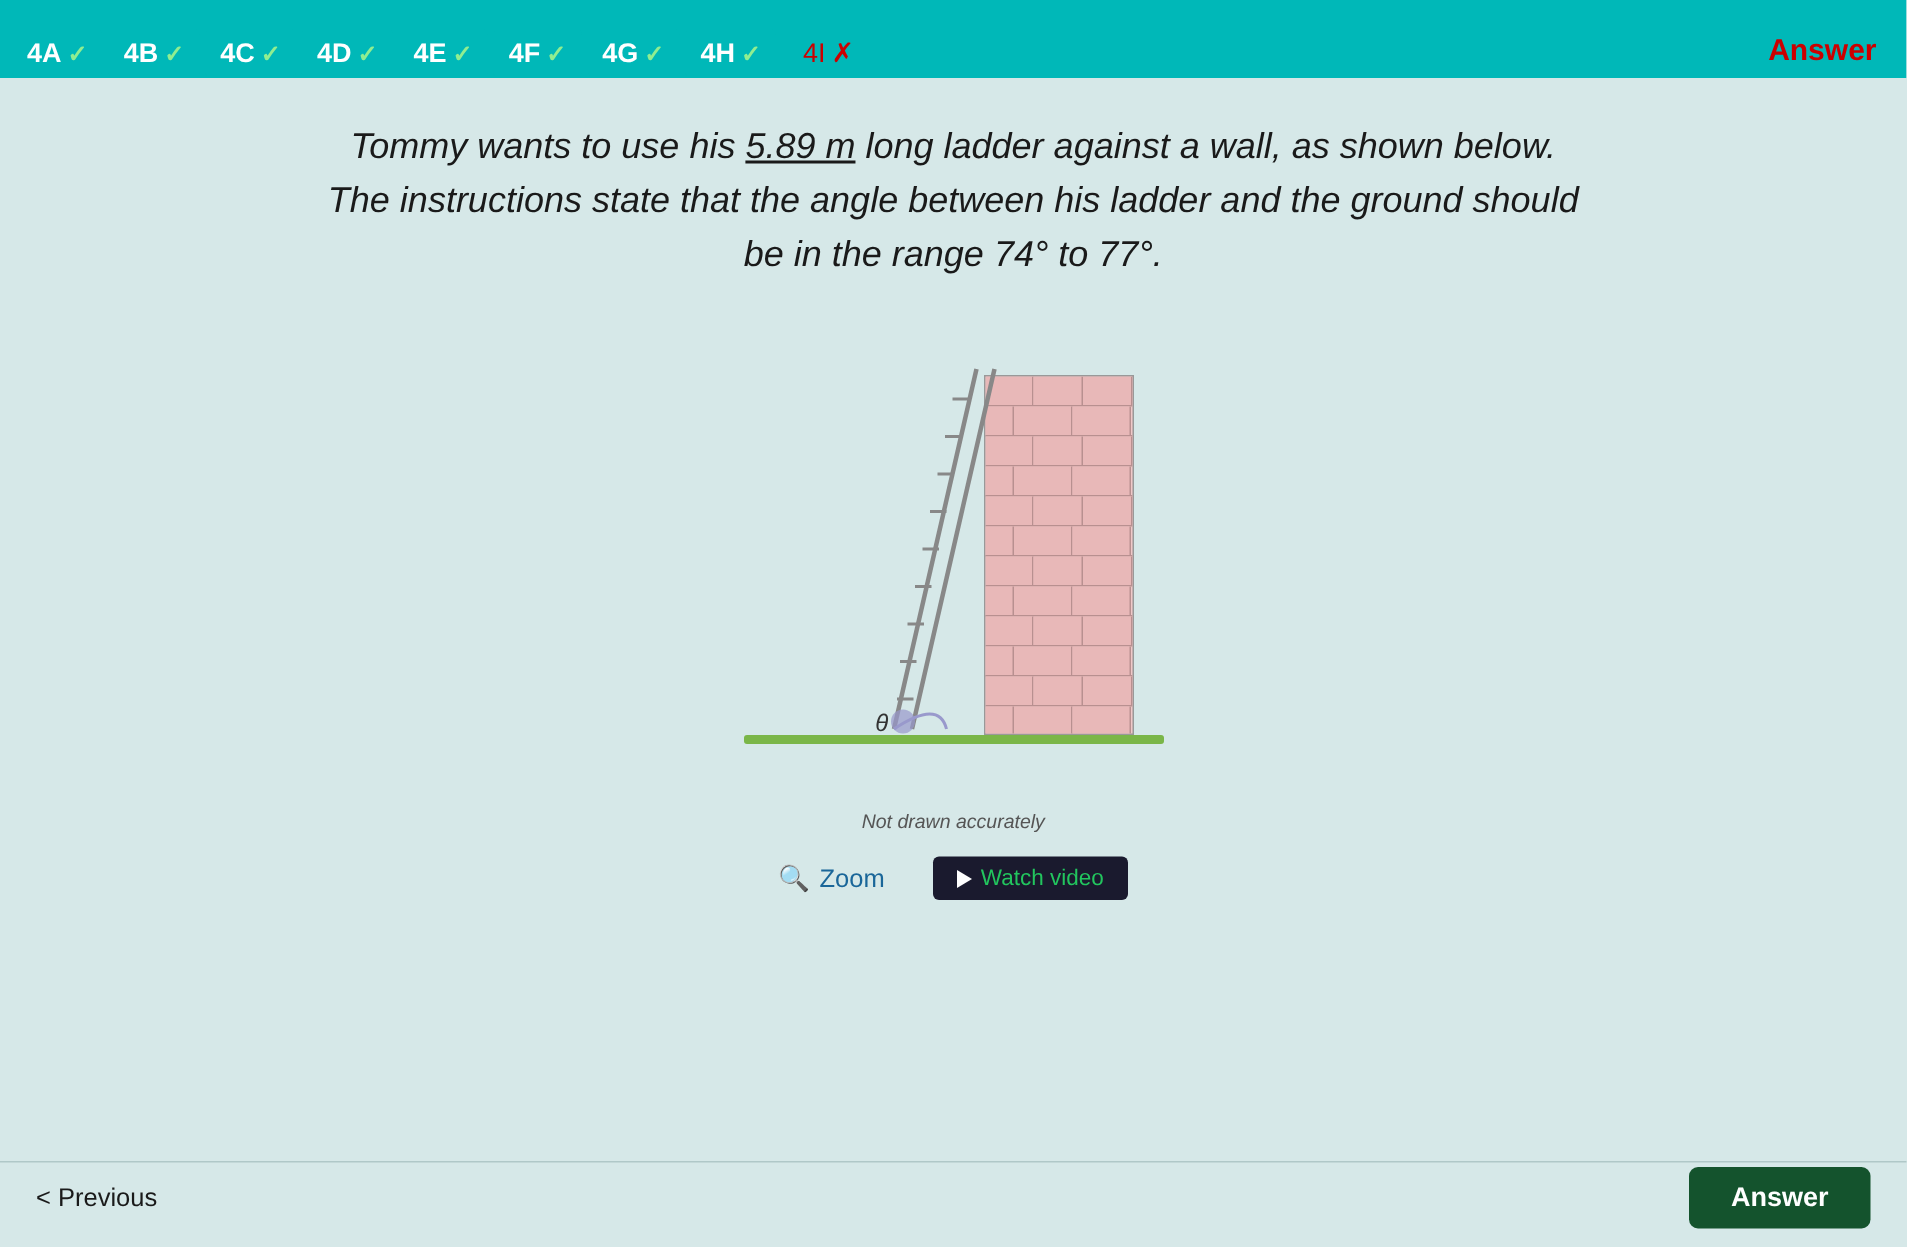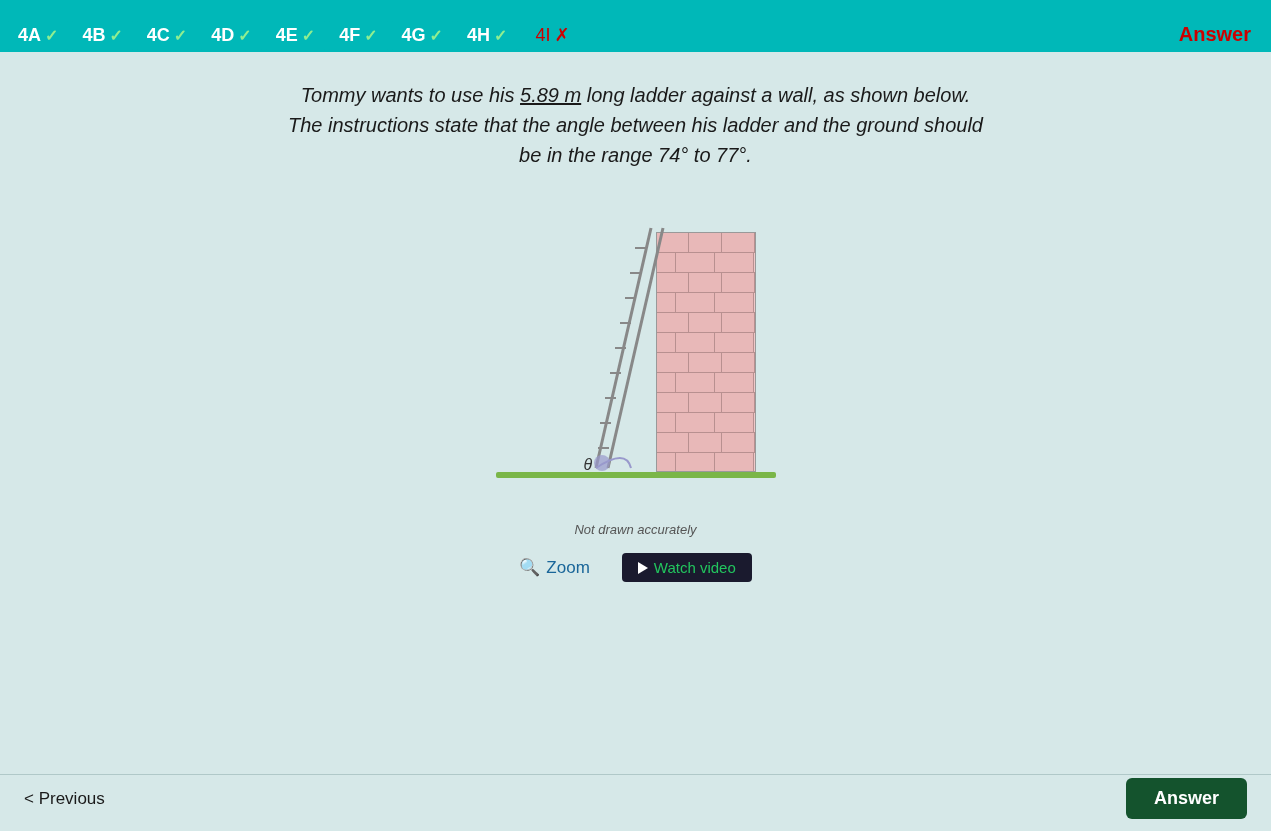--- a/index.html
+++ b/index.html
@@ -66,21 +66,21 @@
     }
 
     
     .main-content {
       padding: 28px 40px 20px 40px;
       background: #d6e8e8;
     }
 
     .question-text {
       text-align: center;
-      font-size: 20px;
+      font-size: 24px;
       font-style: italic;
       color: #1a1a1a;
       line-height: 1.5;
       margin-bottom: 28px;
     }
 
     .question-text .underline {
       text-decoration: underline;
     }
 

